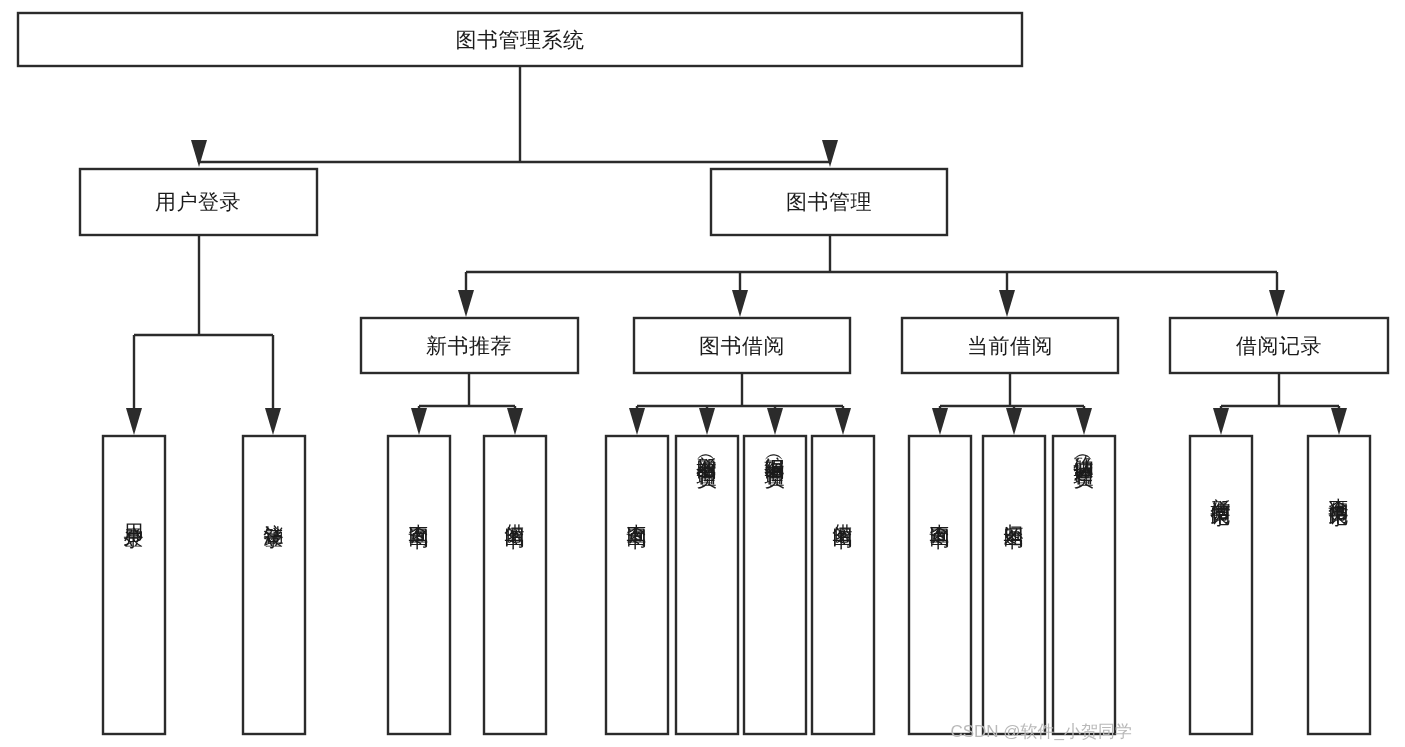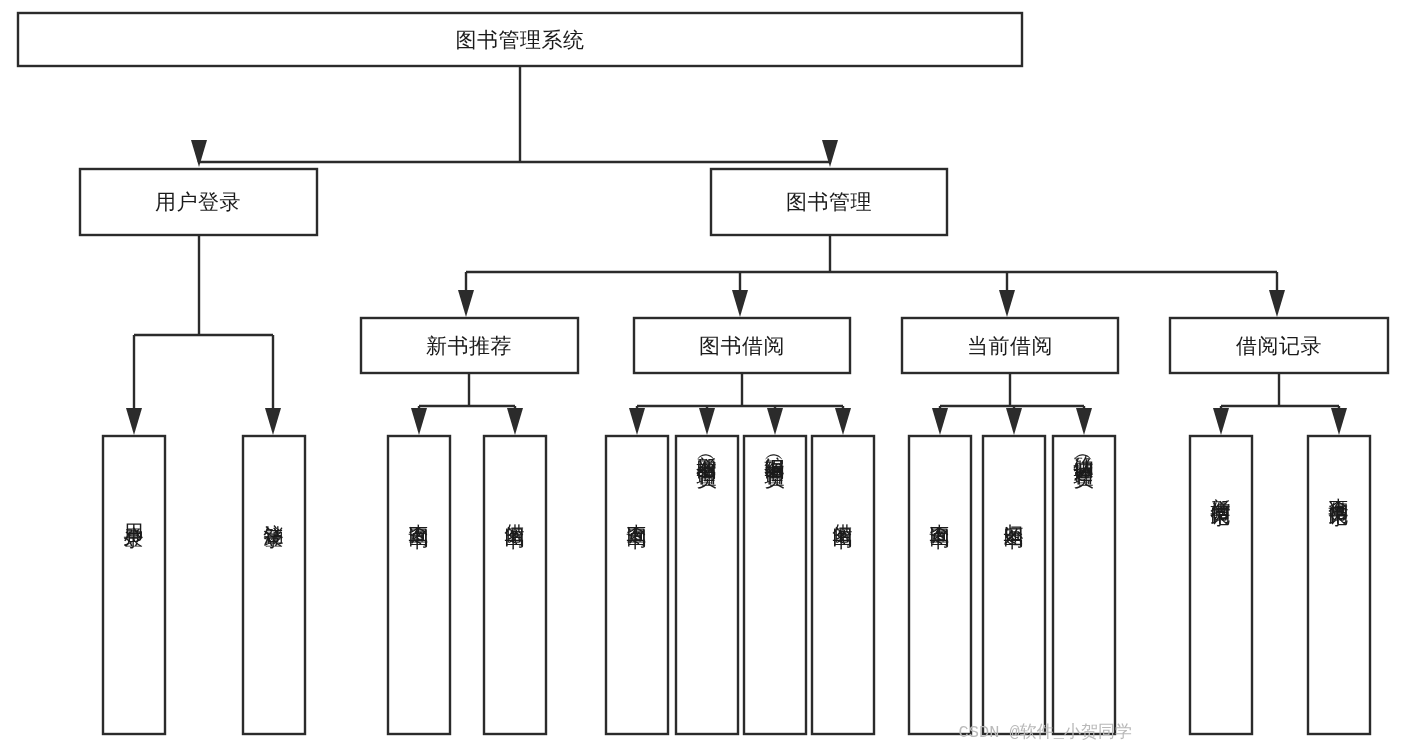--- a/index.html
+++ b/index.html
@@ -55,21 +55,21 @@
     stroke-linecap: butt;
   }
   .arrow-head {
     fill: #2b2b2b;
     stroke: none;
   }
   .watermark {
     position: absolute;
     right: 8px;
     bottom: 4px;
-    font-family: Liberation Mono, monospace;
+    font-family: Liberation Sans, sans-serif;
     font-size: 17px;
     color: #b9b9b9;
     white-space: nowrap;
     user-select: none;
     text-align: center;
   }
 </style>
 </head>
 <body>
 

